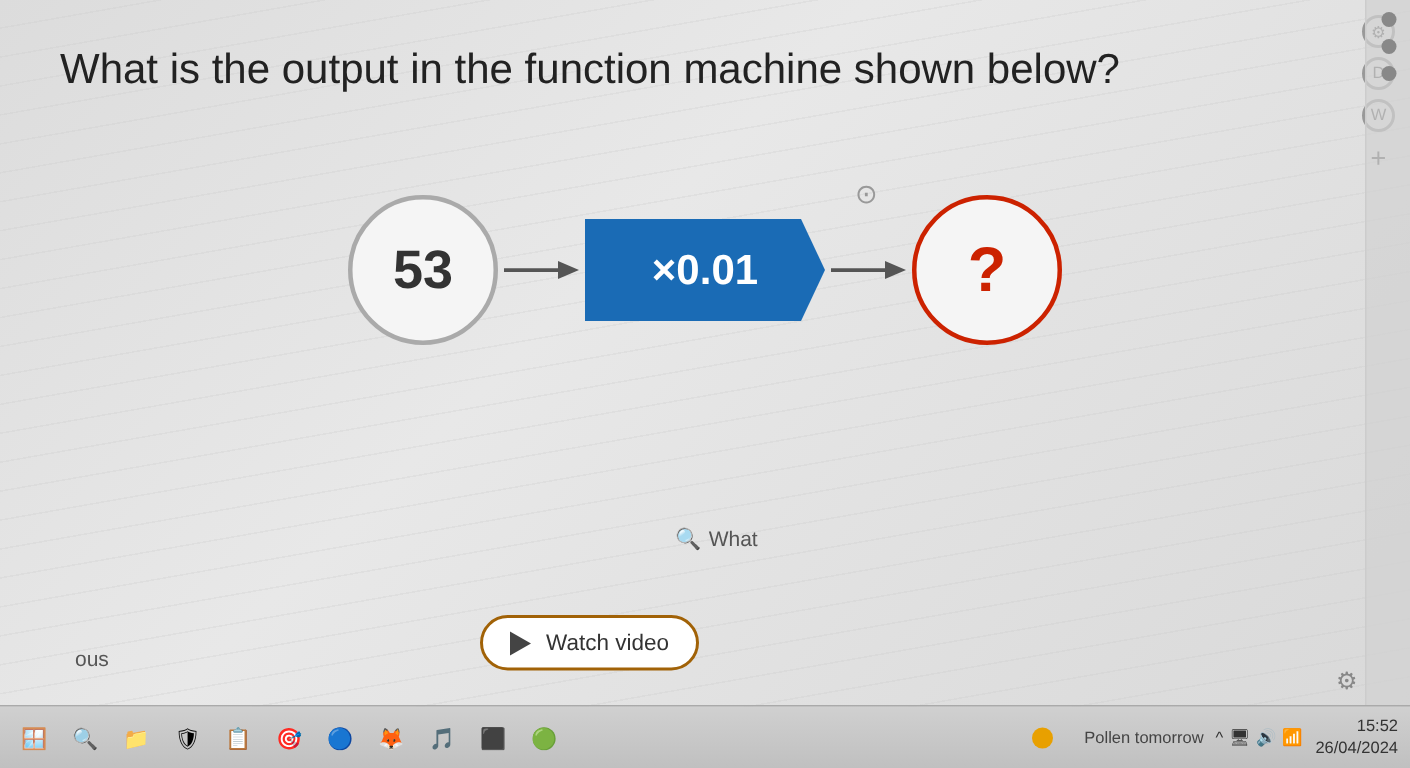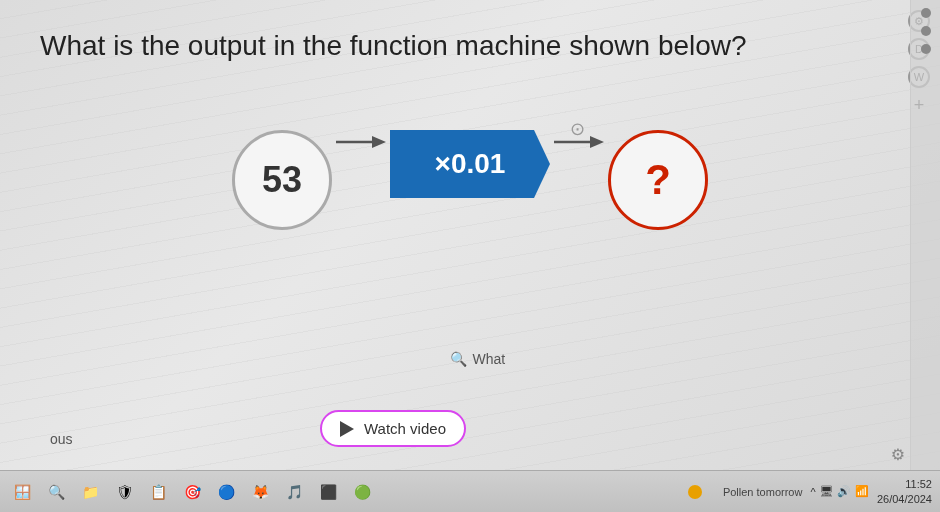--- a/index.html
+++ b/index.html
@@ -70,21 +70,21 @@
       cursor: pointer;
     }
 
     
     .function-machine {
       position: absolute;
       top: 130px;
       left: 50%;
       transform: translateX(-50%);
       display: flex;
-      align-items: flex-start;
+      align-items: center;
       gap: 0px;
     }
 
     
     .input-circle {
       width: 100px;
       height: 100px;
       border-radius: 50%;
       border: 3px solid #aaa;
       background: #f5f5f5;
@@ -148,21 +148,21 @@
       font-size: 14px;
       cursor: pointer;
     }
 
     
     .watch-video-btn {
       position: absolute;
       bottom: 65px;
       left: 320px;
       background: white;
-      border: 2px solid #d946ef;
+      border: 2px solid #a16207;
       border-radius: 20px;
       padding: 8px 18px;
       display: flex;
       align-items: center;
       gap: 8px;
       font-size: 15px;
       color: #333;
       cursor: pointer;
     }
 
@@ -374,19 +374,19 @@
         <div class="pollen-dot"></div>
         <span>Pollen tomorrow</span>
       </div>
       <div style="display:flex;align-items:center;gap:4px;">
         <span>^</span>
         <span>🖥</span>
         <span>🔊</span>
         <span>📶</span>
       </div>
       <div class="taskbar-time">
-        <div>11:52</div>
+        <div>15:52</div>
         <div>26/04/2024</div>
       </div>
     </div>
   </div>
 
 </div>
 
 </body></html>

